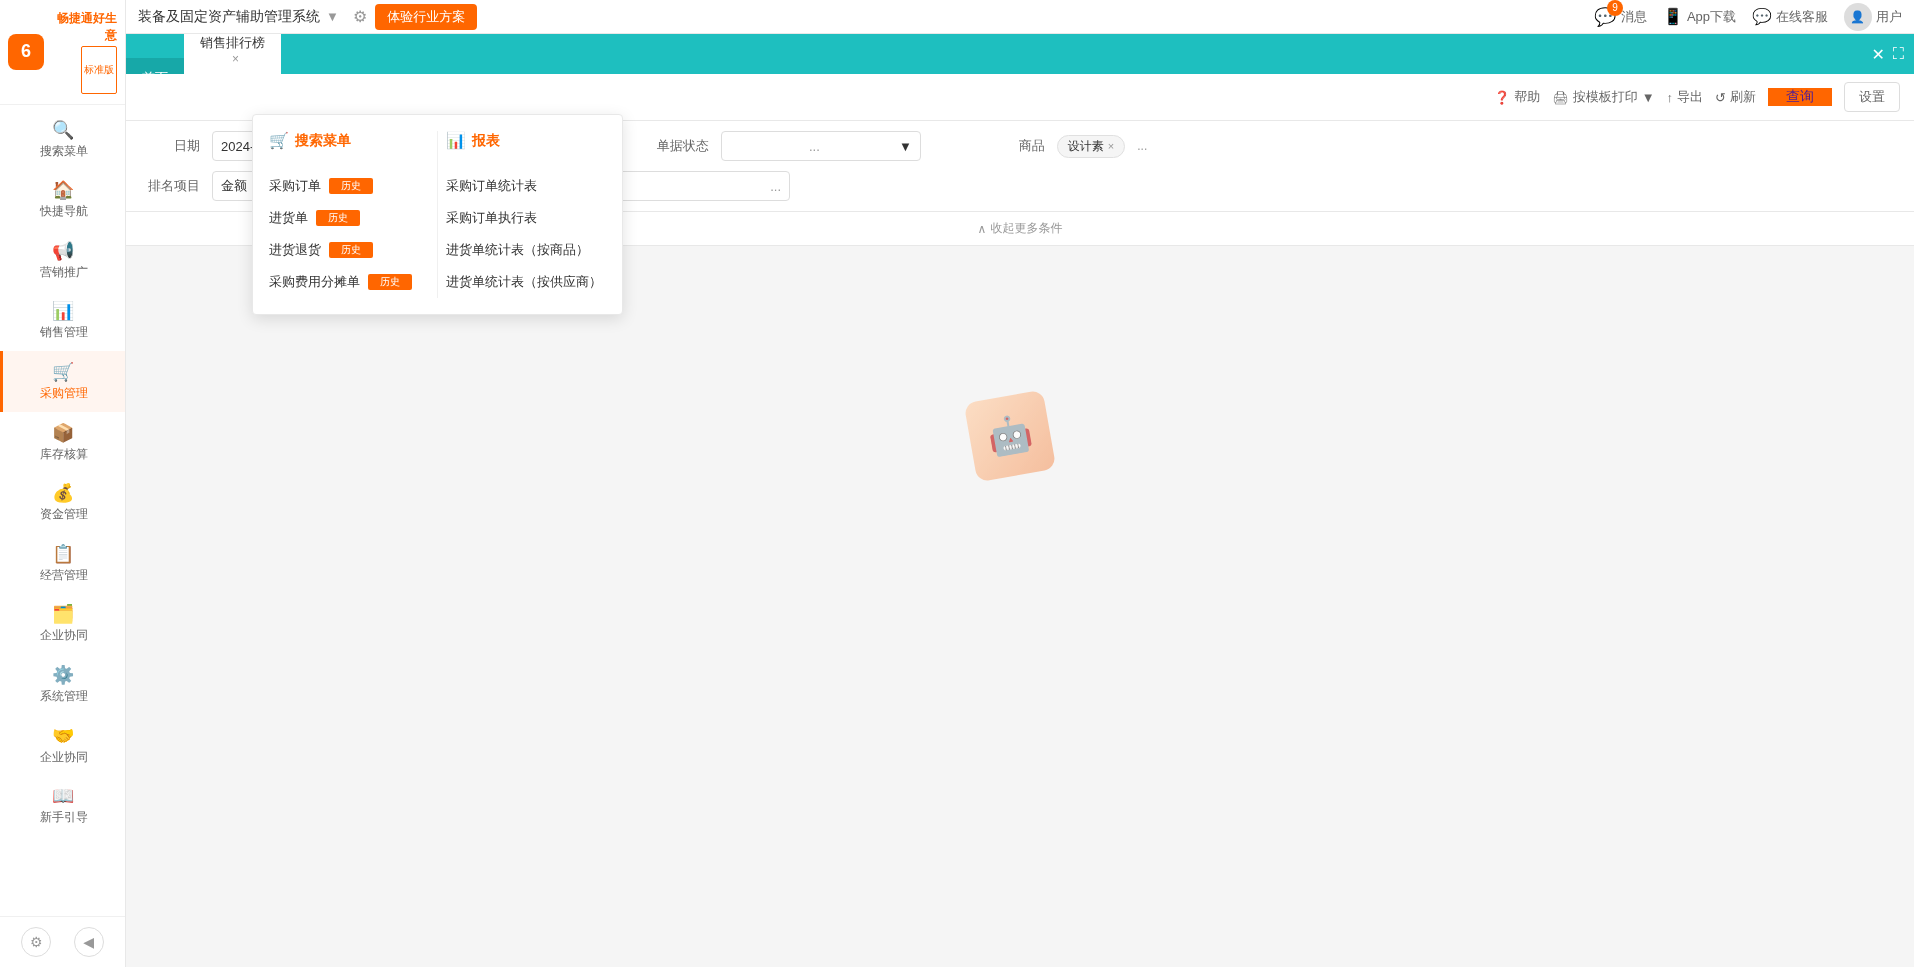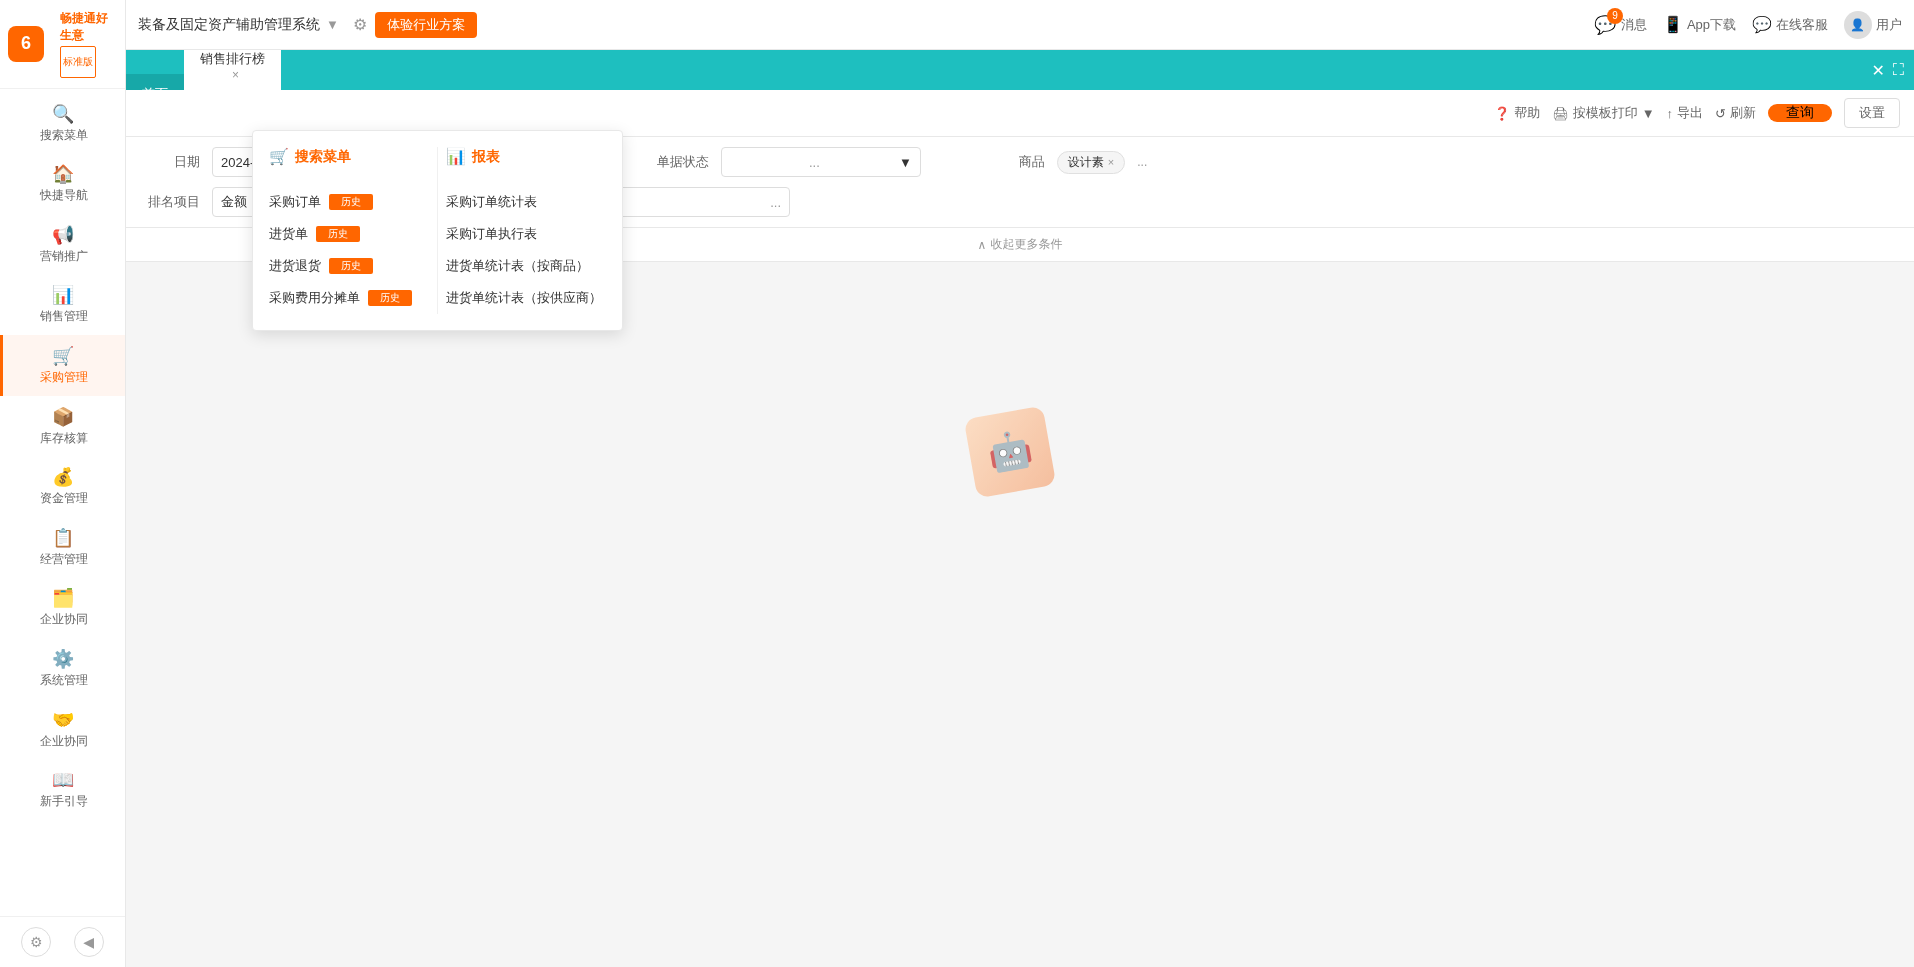--- a/index.html
+++ b/index.html
@@ -29,27 +29,28 @@
       border-radius: 8px;
       display: flex;
       align-items: center;
       justify-content: center;
       color: white;
       font-size: 18px;
       font-weight: bold;
       flex-shrink: 0;
     }
     .logo-text {
-      margin-left: 16px;
+      margin-left: 6px;
       font-size: 11px;
       color: #333;
       line-height: 1.4;
+      text-align: right;
     }
     .logo-text .brand { color: #f60; font-weight: bold; font-size: 12px; }
-    .logo-tag { font-size: 10px; color: #f60; border: 1px solid #f60; border-radius: 2px; padding: 8px 2px; margin-top: 2px; display: inline-block; }
+    .logo-tag { font-size: 10px; color: #f60; border: 1px solid #f60; border-radius: 2px; padding: 16px 2px; margin-top: 2px; display: inline-block; }
 
     .sidebar-nav { flex: 1; overflow-y: auto; padding: 4px 0; }
     .nav-item {
       display: flex;
       flex-direction: column;
       align-items: center;
       padding: 10px 4px;
       cursor: pointer;
       color: #666;
       font-size: 12px;
@@ -79,21 +80,21 @@
     
     .main-area {
       flex: 1;
       display: flex;
       flex-direction: column;
       overflow: hidden;
     }
 
     
     .top-header {
-      height: 50px;
+      height: 34px;
       background: #fff;
       border-bottom: 1px solid #e8e8e8;
       display: flex;
       align-items: center;
       padding: 0 12px;
       flex-shrink: 0;
     }
     .system-title {
       font-size: 14px;
       color: #333;
@@ -186,22 +187,22 @@
       display: flex;
       align-items: center;
       justify-content: flex-end;
       gap: 12px;
     }
     .toolbar-btn {
       display: flex; align-items: center; gap: 4px;
       color: #666; cursor: pointer; font-size: 13px;
     }
     .query-btn {
-      background: #f60; color: #000000; border: none;
-      padding: 0 18px; border-radius: 12px; cursor: pointer; font-size: 14px; font-weight: 500;
+      background: #f60; color: #4c1d95; border: none;
+      padding: 0 18px; border-radius: 0; cursor: pointer; font-size: 14px; font-weight: 500;
     }
     .settings-btn {
       border: 1px solid #ddd; color: #666; background: white;
       padding: 5px 14px; border-radius: 4px; cursor: pointer; font-size: 13px;
     }
 
     
     .filter-area {
       background: white;
       padding: 10px 14px;

